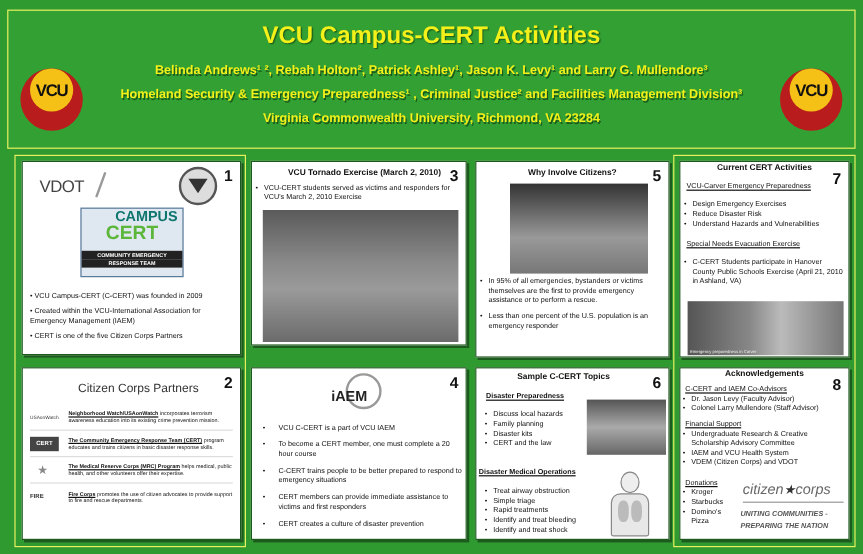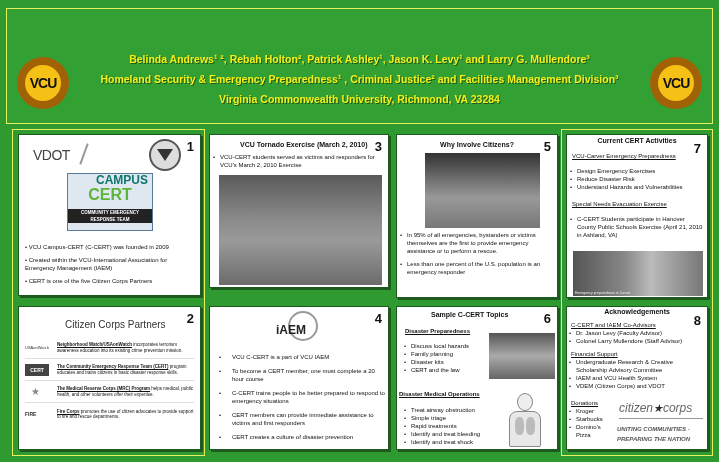--- a/index.html
+++ b/index.html
@@ -23,21 +23,21 @@
   .header .line {
     position: absolute; left: 0; right: 0; text-align: center;
     color: #f3f01a; font-size: 10.5px; font-weight: bold;
     text-shadow: 1px 1px 0 #1b5a1b;
   }
   .header .l1 { top: 44px; }
   .header .l2 { top: 64px; }
   .header .l3 { top: 84px; }
   .seal {
     position: absolute; top: 48px; width: 52px; height: 52px; border-radius: 50%;
-    background: #a16207; display: flex; align-items: center; justify-content: center;
+    background: #b91c1c; display: flex; justify-content: center;
   }
   .seal .inner {
     width: 36px; height: 36px; border-radius: 50%; background: #f5c116;
     display: flex; align-items: center; justify-content: center;
     font-weight: bold; font-size: 14px; color: #111; letter-spacing: -1px;
   }
   .seal.left { left: 10px; }
   .seal.right { right: 10px; }
 
   .outer {
@@ -58,20 +58,21 @@
     background: linear-gradient(180deg, #5a5a5a 0%, #8a8a8a 40%, #9a9a9a 60%, #6b6b6b 100%);
   }
 </style>
 </head>
 <body>
 
 <div class="header">
   <div class="seal left">
       <div class="inner">VCU</div>
     </div>
+  <div class="title">VCU Campus-CERT Activities</div>
   <div class="line l2">Homeland Security &amp; Emergency Preparedness¹ , Criminal Justice² and Facilities Management Division³</div>
   <div class="line l1">Belinda Andrews¹ ², Rebah Holton², Patrick Ashley¹, Jason K. Levy¹ and Larry G. Mullendore³</div>
   <div class="line l3">Virginia Commonwealth University, Richmond, VA 23284</div>
   <div class="seal right">
       <div class="inner">VCU</div>
     </div>
 </div>
 
 <div class="outer" style="left:12px;top:129px;width:193px;height:327px;"></div>
 <div class="outer" style="left:561px;top:129px;width:152px;height:327px;"></div>

